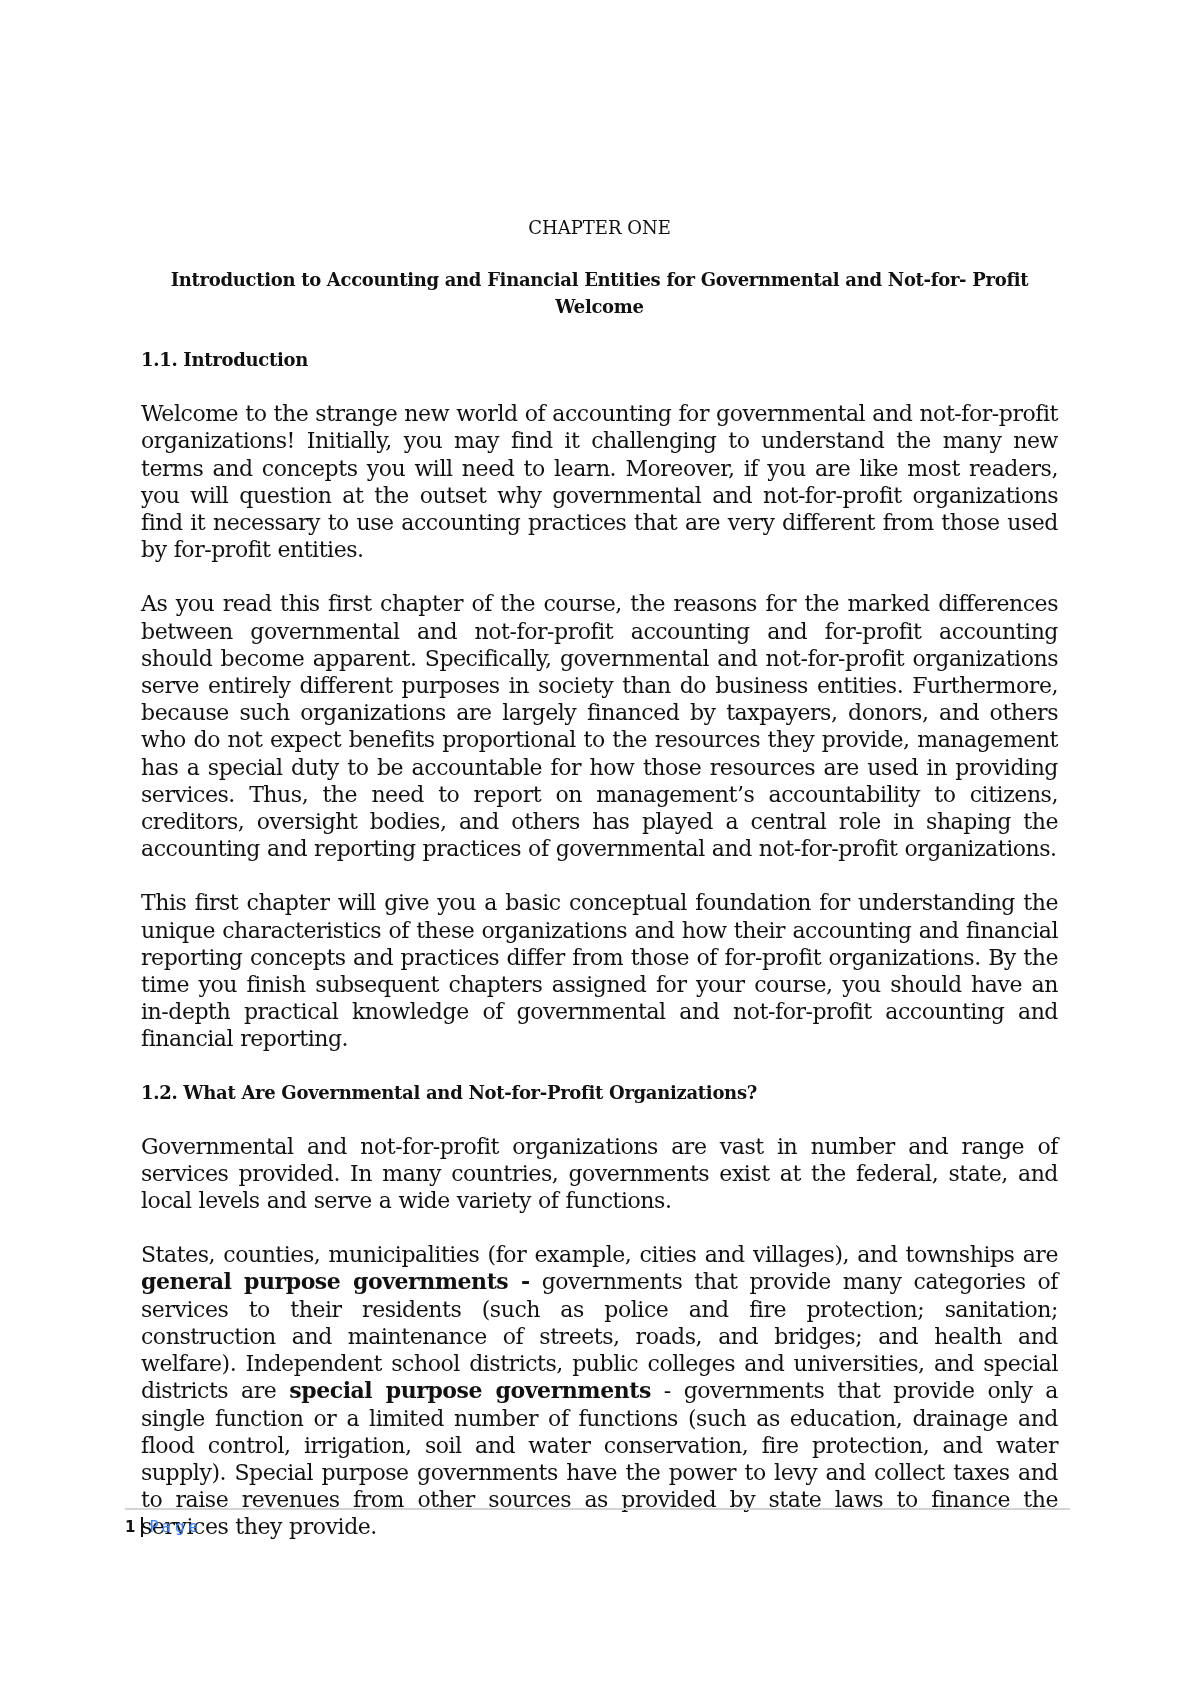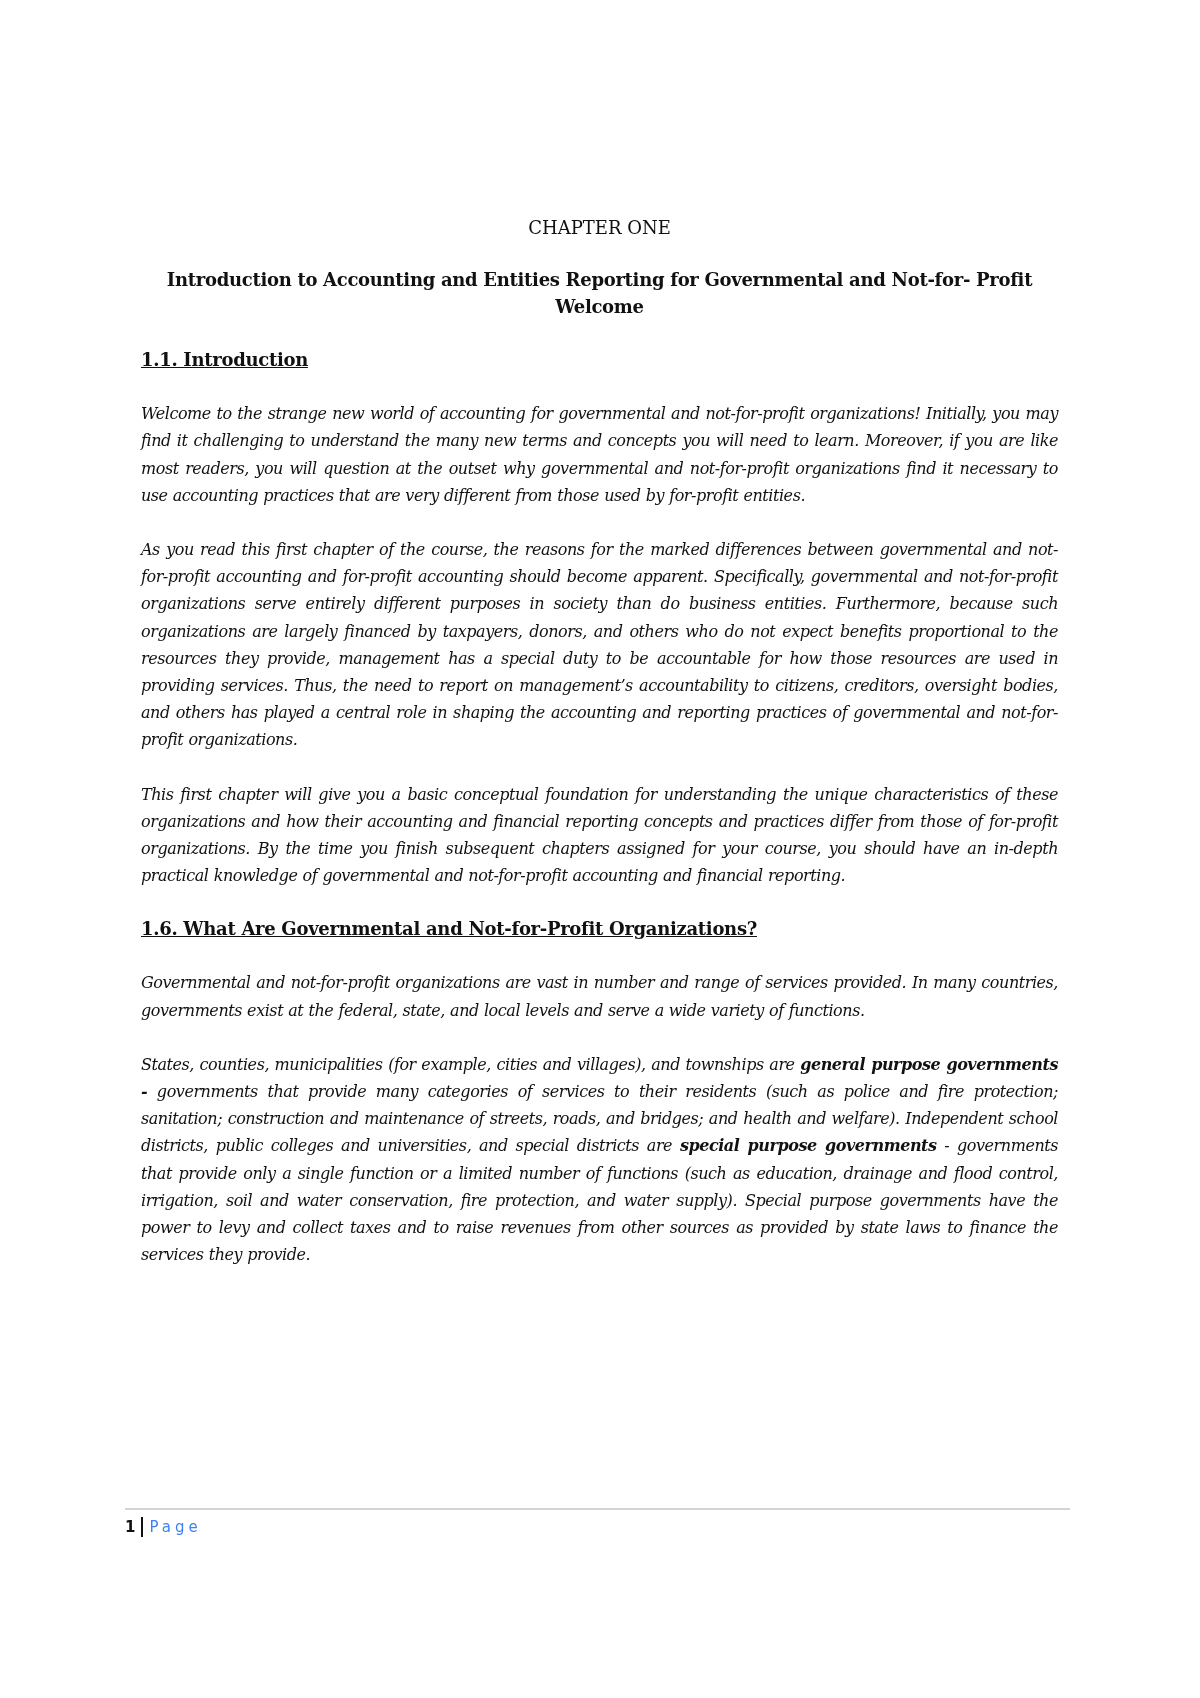--- a/index.html
+++ b/index.html
@@ -17,25 +17,24 @@
       text-align: center; margin: 0; font-weight: normal;
       font-size: 18px; letter-spacing: 0;
     }
     .title {
       text-align: center; margin: 26px 0 0 0; font-weight: bold;
       font-size: 18px; line-height: 26.5px; letter-spacing: -0.3px;
     }
     h2.section {
       margin: 26px 0 0 0; font-size: 18px; font-weight: bold; letter-spacing: -0.3px;
       line-height: 27px;
-      text-decoration: underline;
     }
     p.body {
       margin: 27px 0 0 0; text-align: justify; letter-spacing: -0.45px;
-      word-spacing: 0.5px; font-size: 16px; font-style: italic;
+      word-spacing: 0.5px; font-size: 22px;
     }
     p.body b { font-weight: bold; }
     .footer-rule {
       position: absolute; left: 125px; top: 1508px; width: 945px; height: 0;
       border-top: 2px solid #d4d4d4;
     }
     .footer {
       position: absolute; left: 125px; top: 1515px; height: 24px;
       font-family: "DejaVu Sans", "Liberation Sans", sans-serif; font-size: 15px;
       display: flex; align-items: center;
@@ -44,30 +43,30 @@
     .pg-sep { display: inline-block; width: 2px; height: 20px; background: #111; margin: 0 6px 0 6px; }
     .pg-label { color: #3b82f6; letter-spacing: 4px; }
   </style>
 </head>
 <body>
 
 <div class="page">
   <div class="content">
     <p class="chapter">CHAPTER ONE</p>
     <p class="title">
-      <span>Introduction to Accounting and Entities Reporting for Governmental and Not-for- Profit</span><br>
+      <span>Introduction to Accounting and Financial Entities for Governmental and Not-for- Profit</span><br>
       <span>Welcome</span>
     </p>
 
     <h2 class="section">1.1. Introduction</h2>
     <p class="body">Welcome to the strange new world of accounting for governmental and not-for-profit organizations! Initially, you may find it challenging to understand the many new terms and concepts you will need to learn. Moreover, if you are like most readers, you will question at the outset why governmental and not-for-profit organizations find it necessary to use accounting practices that are very different from those used by for-profit entities.</p>
     <p class="body">As you read this first chapter of the course, the reasons for the marked differences between governmental and not-for-profit accounting and for-profit accounting should become apparent. Specifically, governmental and not-for-profit organizations serve entirely different purposes in society than do business entities. Furthermore, because such organizations are largely financed by taxpayers, donors, and others who do not expect benefits proportional to the resources they provide, management has a special duty to be accountable for how those resources are used in providing services. Thus, the need to report on management’s accountability to citizens, creditors, oversight bodies, and others has played a central role in shaping the accounting and reporting practices of governmental and not-for-profit organizations.</p>
     <p class="body">This first chapter will give you a basic conceptual foundation for understanding the unique characteristics of these organizations and how their accounting and financial reporting concepts and practices differ from those of for-profit organizations. By the time you finish subsequent chapters assigned for your course, you should have an in-depth practical knowledge of governmental and not-for-profit accounting and financial reporting.</p>
 
-    <h2 class="section">1.6. What Are Governmental and Not-for-Profit Organizations?</h2>
+    <h2 class="section">1.2. What Are Governmental and Not-for-Profit Organizations?</h2>
     <p class="body">Governmental and not-for-profit organizations are vast in number and range of services provided. In many countries, governments exist at the federal, state, and local levels and serve a wide variety of functions.</p>
     <p class="body"><span>States, counties, municipalities (for example, cities and villages), and townships are </span><b>general purpose governments -</b><span> governments that provide many categories of services to their residents (such as police and fire protection; sanitation; construction and maintenance of streets, roads, and bridges; and health and welfare). Independent school districts, public colleges and universities, and special districts are </span><b>special purpose governments</b><span> - governments that provide only a single function or a limited number of functions (such as education, drainage and flood control, irrigation, soil and water conservation, fire protection, and water supply). Special purpose governments have the power to levy and collect taxes and to raise revenues from other sources as provided by state laws to finance the services they provide.</span></p>
   </div>
 
   <div class="footer-rule"></div>
   <div class="footer">
     <span class="pg-num">1</span>
     <span class="pg-sep"></span>
     <span class="pg-label">Page</span>
   </div>

